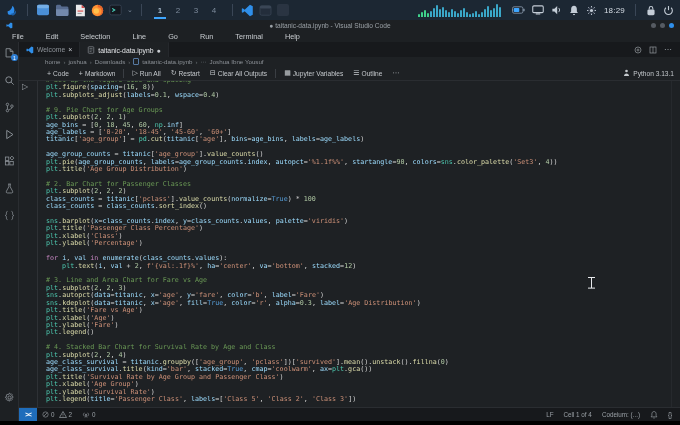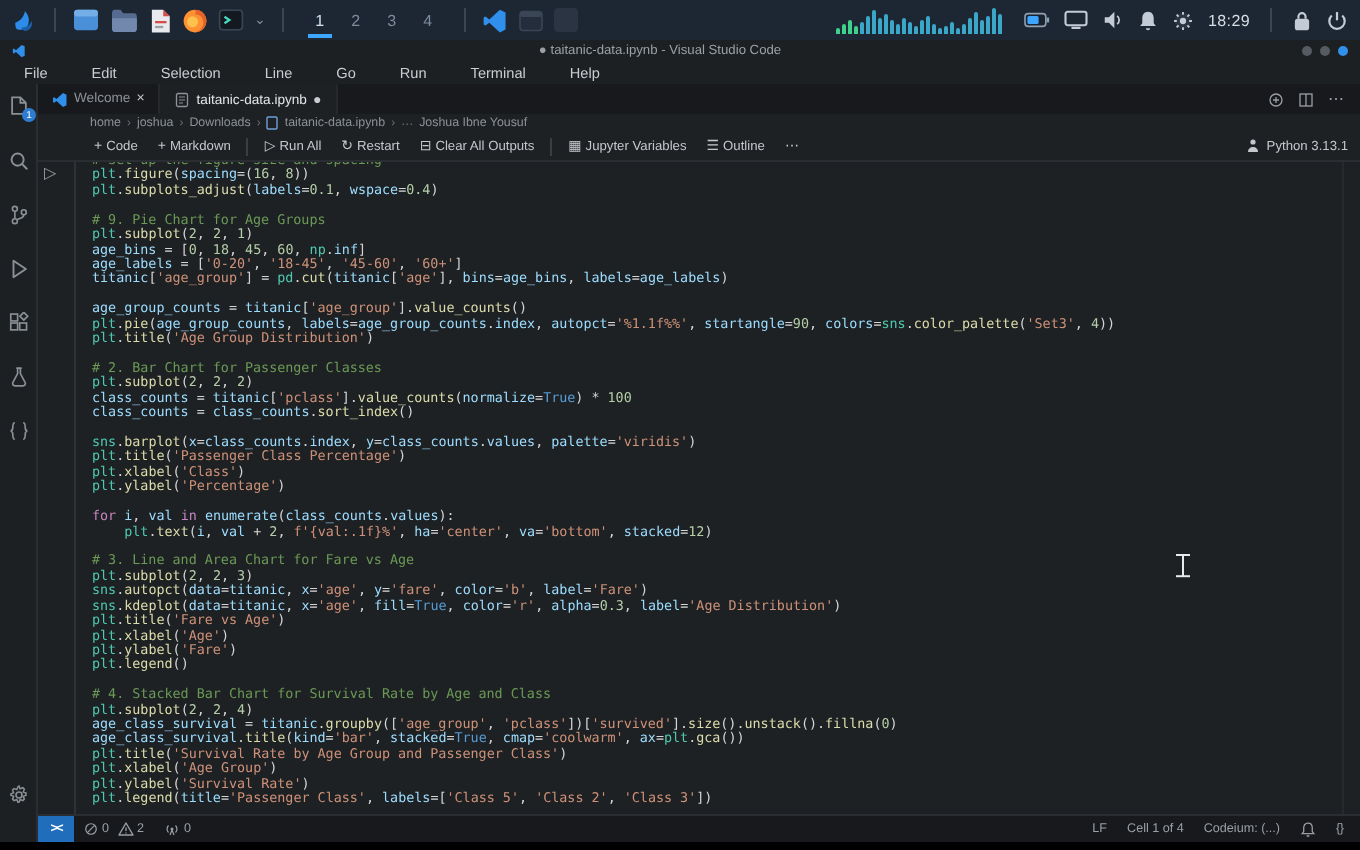--- a/index.html
+++ b/index.html
@@ -456,21 +456,21 @@
 <span class="tk-m">plt</span>.<span class="tk-f">subplot</span>(<span class="tk-n">2</span>, <span class="tk-n">2</span>, <span class="tk-n">3</span>)
 <span class="tk-m">sns</span>.<span class="tk-f">autopct</span>(<span class="tk-v">data</span>=<span class="tk-v">titanic</span>, <span class="tk-v">x</span>=<span class="tk-s">'age'</span>, <span class="tk-v">y</span>=<span class="tk-s">'fare'</span>, <span class="tk-v">color</span>=<span class="tk-s">'b'</span>, <span class="tk-v">label</span>=<span class="tk-s">'Fare'</span>)
 <span class="tk-m">sns</span>.<span class="tk-f">kdeplot</span>(<span class="tk-v">data</span>=<span class="tk-v">titanic</span>, <span class="tk-v">x</span>=<span class="tk-s">'age'</span>, <span class="tk-v">fill</span>=<span class="tk-b">True</span>, <span class="tk-v">color</span>=<span class="tk-s">'r'</span>, <span class="tk-v">alpha</span>=<span class="tk-n">0.3</span>, <span class="tk-v">label</span>=<span class="tk-s">'Age Distribution'</span>)
 <span class="tk-m">plt</span>.<span class="tk-f">title</span>(<span class="tk-s">'Fare vs Age'</span>)
 <span class="tk-m">plt</span>.<span class="tk-f">xlabel</span>(<span class="tk-s">'Age'</span>)
 <span class="tk-m">plt</span>.<span class="tk-f">ylabel</span>(<span class="tk-s">'Fare'</span>)
 <span class="tk-m">plt</span>.<span class="tk-f">legend</span>()
  
 <span class="tk-c"># 4. Stacked Bar Chart for Survival Rate by Age and Class</span>
 <span class="tk-m">plt</span>.<span class="tk-f">subplot</span>(<span class="tk-n">2</span>, <span class="tk-n">2</span>, <span class="tk-n">4</span>)
-<span class="tk-v">age_class_survival</span> = <span class="tk-v">titanic</span>.<span class="tk-f">groupby</span>([<span class="tk-s">'age_group'</span>, <span class="tk-s">'pclass'</span>])[<span class="tk-s">'survived'</span>].<span class="tk-f">size</span>().<span class="tk-f">unstack</span>().<span class="tk-f">fillna</span>(<span class="tk-n">0</span>)
+<span class="tk-v">age_class_survival</span> = <span class="tk-v">titanic</span>.<span class="tk-f">groupby</span>([<span class="tk-s">'age_group'</span>, <span class="tk-s">'pclass'</span>])[<span class="tk-s">'survived'</span>].<span class="tk-f">mean</span>().<span class="tk-f">unstack</span>().<span class="tk-f">fillna</span>(<span class="tk-n">0</span>)
 <span class="tk-v">age_class_survival</span>.<span class="tk-f">title</span>(<span class="tk-v">kind</span>=<span class="tk-s">'bar'</span>, <span class="tk-v">stacked</span>=<span class="tk-b">True</span>, <span class="tk-v">cmap</span>=<span class="tk-s">'coolwarm'</span>, <span class="tk-v">ax</span>=<span class="tk-m">plt</span>.<span class="tk-f">gca</span>())
 <span class="tk-m">plt</span>.<span class="tk-f">title</span>(<span class="tk-s">'Survival Rate by Age Group and Passenger Class'</span>)
 <span class="tk-m">plt</span>.<span class="tk-f">xlabel</span>(<span class="tk-s">'Age Group'</span>)
 <span class="tk-m">plt</span>.<span class="tk-f">ylabel</span>(<span class="tk-s">'Survival Rate'</span>)
 <span class="tk-m">plt</span>.<span class="tk-f">legend</span>(<span class="tk-v">title</span>=<span class="tk-s">'Passenger Class'</span>, <span class="tk-v">labels</span>=[<span class="tk-s">'Class 5'</span>, <span class="tk-s">'Class 2'</span>, <span class="tk-s">'Class 3'</span>])</pre>
         <div id="cursor"></div>
       </div>
 
       <div id="statusbar">
         <span id="remote-btn">&gt;&lt;</span>

